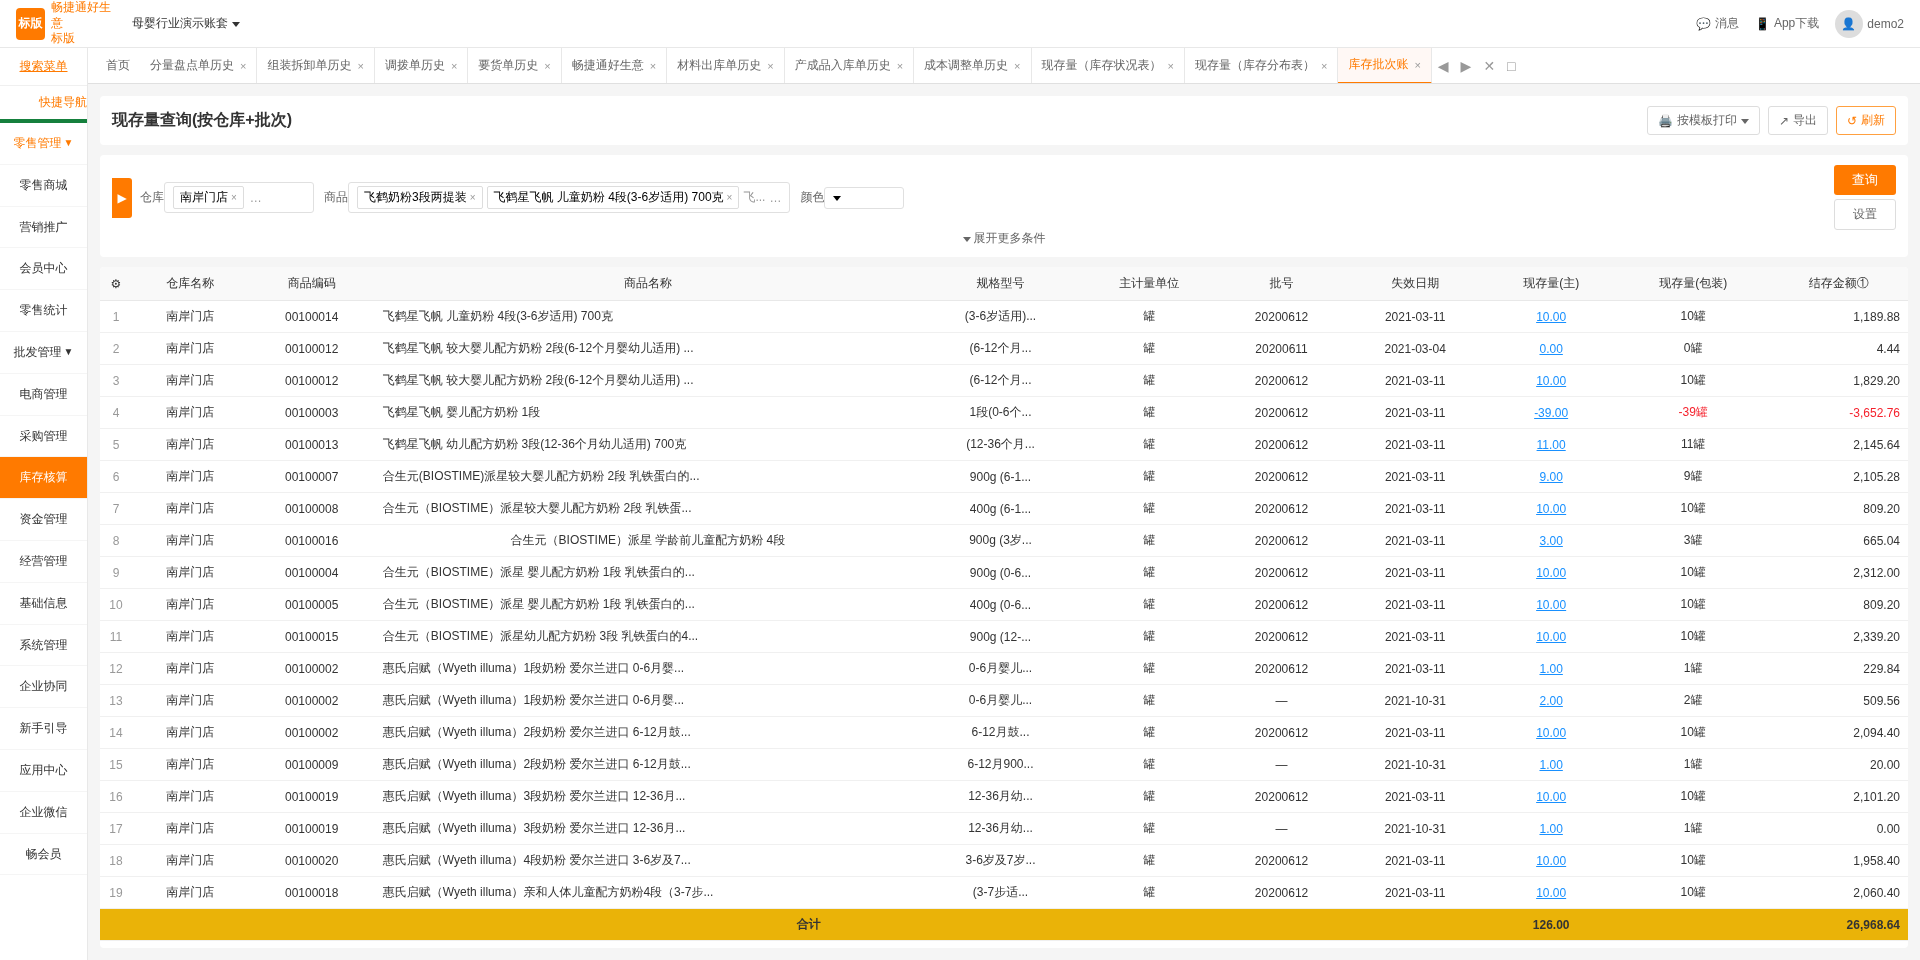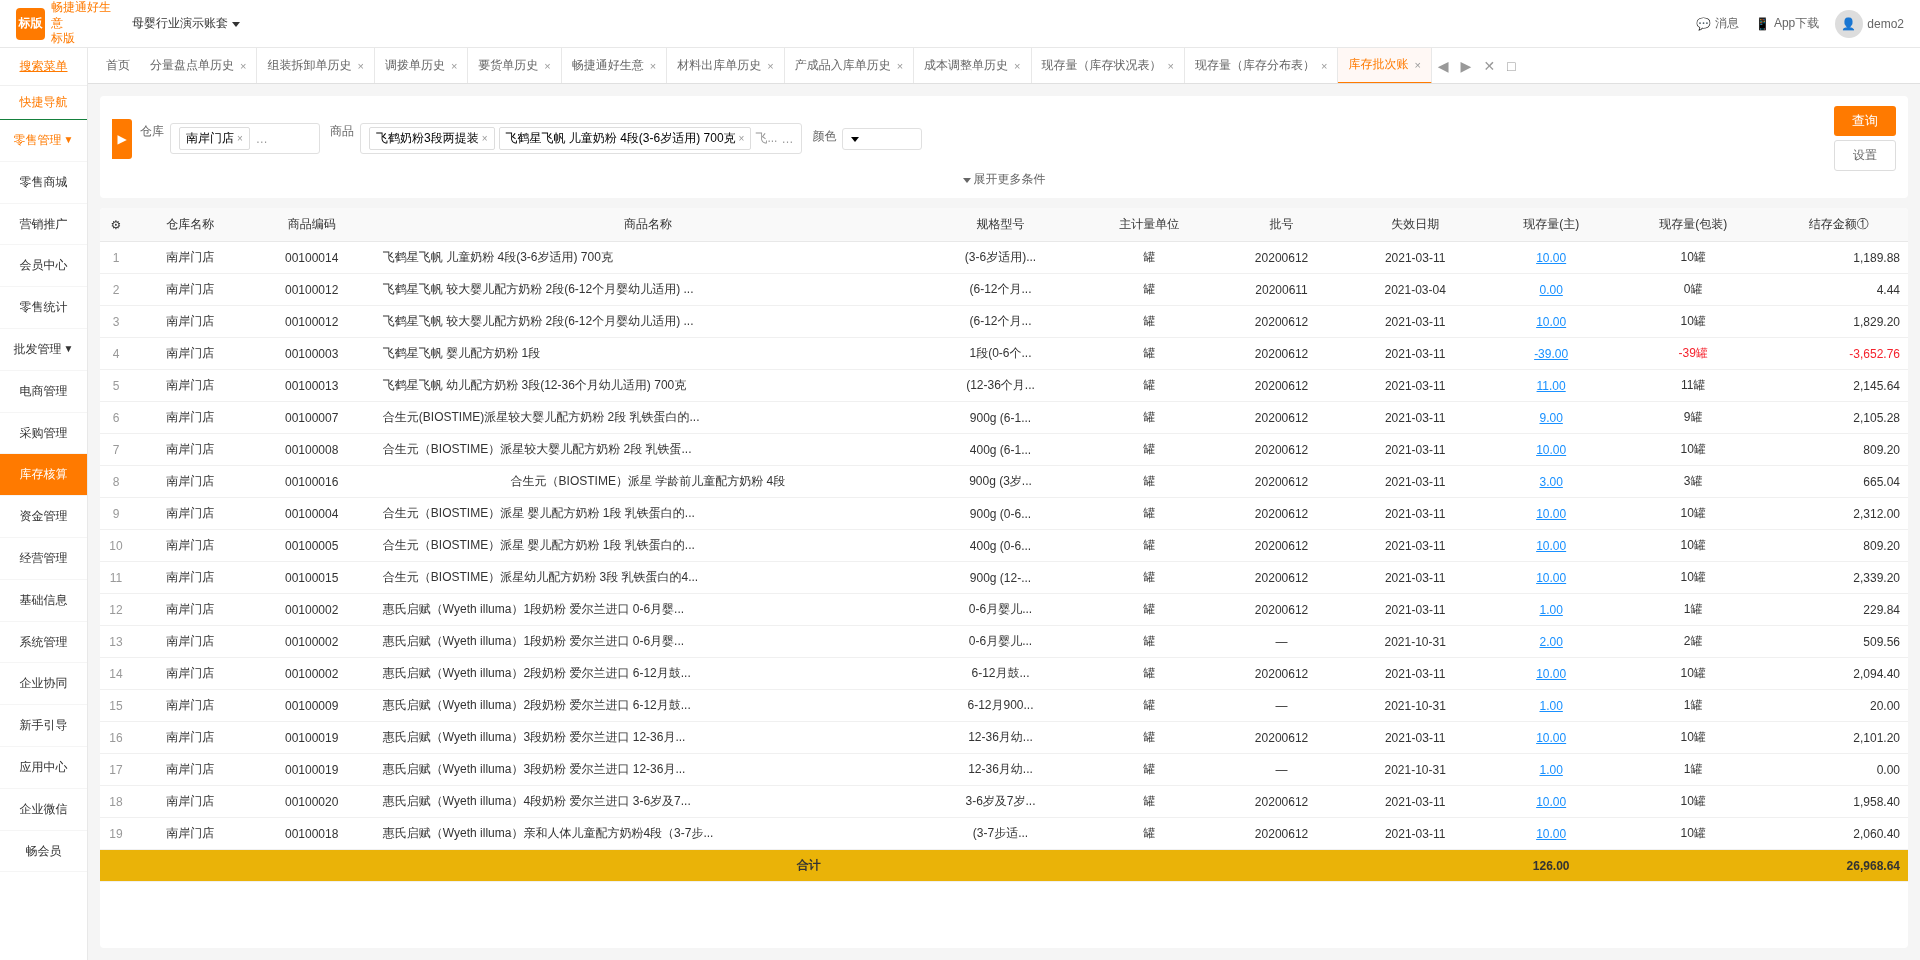--- a/index.html
+++ b/index.html
@@ -14,21 +14,21 @@
     .top-actions { margin-left: auto; display: flex; align-items: center; gap: 16px; }
     .top-action-btn { display: flex; align-items: center; gap: 4px; color: #666; cursor: pointer; font-size: 12px; }
     .avatar { width: 28px; height: 28px; border-radius: 50%; background: #ddd; overflow: hidden; display: flex; align-items: center; justify-content: center; }
 
     
     .main-layout { display: flex; flex: 1; overflow: hidden; }
 
     
     .sidebar { width: 88px; background: #fff; display: flex; flex-direction: column; border-right: 1px solid #e8e8e8; flex-shrink: 0; overflow-y: auto; }
     .sidebar-search { padding: 10px 8px; font-size: 12px; color: #ff7a00; text-align: center; cursor: pointer; border-bottom: 1px solid #f0f0f0; text-decoration: underline; }
-    .sidebar-nav-label { padding: 8px 14px; font-size: 12px; color: #ff7a00; text-align: center; cursor: pointer; border-bottom: 1px solid #15803d; }
+    .sidebar-nav-label { padding: 8px 0; font-size: 12px; color: #ff7a00; text-align: right; cursor: pointer; border-bottom: 4px solid #15803d; }
     .sidebar-item { padding: 12px 4px; text-align: center; color: #333; font-size: 12px; cursor: pointer; border-bottom: 1px solid #f5f5f5; line-height: 1.4; }
     .sidebar-item.active { background: #ff7a00; color: #fff; }
     .sidebar-item.active-parent { color: #ff7a00; }
     .sidebar-item-with-arrow { display: flex; align-items: center; justify-content: center; gap: 2px; }
 
     
     .content-area { flex: 1; display: flex; flex-direction: column; overflow: hidden; }
 
     
     .tab-bar { background: #fff; display: flex; align-items: center; padding: 0 8px; border-bottom: 1px solid #e0e0e0; flex-shrink: 0; height: 36px; overflow: hidden; }
@@ -44,21 +44,21 @@
     
     .page-header { display: flex; justify-content: space-between; align-items: center; margin-bottom: 10px; background: #fff; padding: 10px 12px; border-radius: 4px; }
     .page-title { font-size: 16px; font-weight: bold; color: #333; }
     .page-header-actions { display: flex; align-items: center; gap: 8px; }
     .btn-print { display: flex; align-items: center; gap: 4px; border: 1px solid #ddd; padding: 5px 10px; border-radius: 3px; cursor: pointer; font-size: 12px; color: #666; background: #fff; }
     .btn-export { display: flex; align-items: center; gap: 4px; border: 1px solid #ddd; padding: 5px 10px; border-radius: 3px; cursor: pointer; font-size: 12px; color: #666; background: #fff; }
     .btn-refresh { display: flex; align-items: center; gap: 4px; padding: 5px 10px; border-radius: 3px; cursor: pointer; font-size: 12px; color: #ff7a00; background: #fff; border: 1px solid #ffa040; }
 
     
     .filter-area { background: #fff; padding: 10px 12px; margin-bottom: 10px; border-radius: 4px; }
-    .filter-group { display: flex; gap: 6px; }
+    .filter-group { display: flex; align-items: center; }
     .filter-label { color: #666; font-size: 12px; white-space: nowrap; }
     .tag-item { background: #fff; border: 1px solid #ddd; padding: 2px 6px; border-radius: 2px; font-size: 11px; display: flex; align-items: center; gap: 3px; }
     .tag-close { color: #999; cursor: pointer; font-size: 10px; }
     .filter-more { color: #999; font-size: 12px; cursor: pointer; }
     .btn-query { background: #ff7a00; color: #fff; border: none; padding: 6px 18px; border-radius: 3px; cursor: pointer; font-size: 13px; }
     .btn-settings { background: #fff; color: #666; border: 1px solid #ddd; padding: 6px 14px; border-radius: 3px; cursor: pointer; font-size: 12px; }
 
     
     .table-container { flex: 1; background: #fff; border-radius: 4px; overflow: hidden; display: flex; flex-direction: column; }
     table { width: 100%; border-collapse: collapse; font-size: 12px; }
@@ -210,20 +210,38 @@
         <span class="tab-close">×</span>
       </div>
       <span class="tab-nav-btn">◀</span>
       <span class="tab-nav-btn">▶</span>
       <span class="tab-nav-btn">✕</span>
       <span class="tab-nav-btn">□</span>
     </div>
 
     <div class="page-content">
 
+      <div class="page-header">
+        <h2 class="page-title">现存量查询(按仓库+批次)</h2>
+        <div class="page-header-actions">
+          <div class="btn-print">
+            <span>🖨️</span>
+            <span>按模板打印</span>
+            <span><span class="chevron-down"></span></span>
+          </div>
+          <div class="btn-export">
+            <span>↗</span>
+            <span>导出</span>
+          </div>
+          <div class="btn-refresh">
+            <span>↺</span>
+            <span>刷新</span>
+          </div>
+        </div>
+      </div>
 
       <div class="filter-area">
         <div class="filter-warehouse-row">
 
           <button class="expand-arrow-btn">
             <span>▶</span>
           </button>
 
           <div class="filter-main-row">
 

